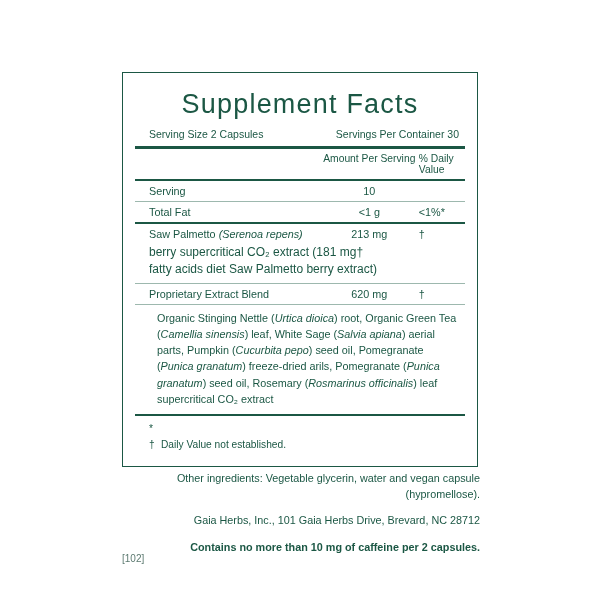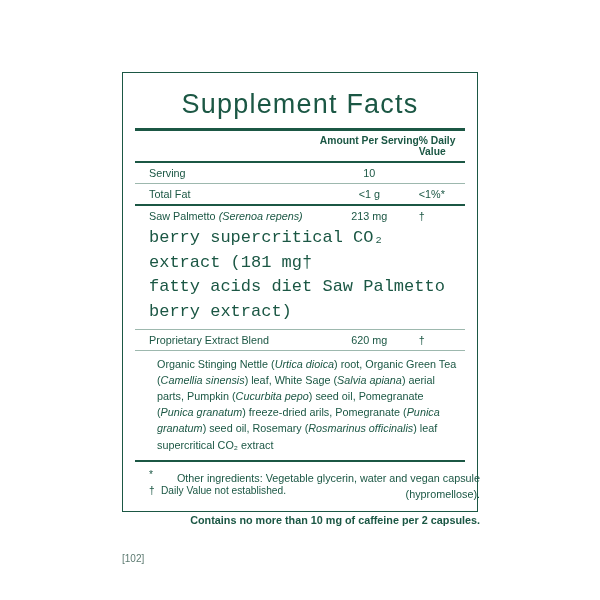--- a/index.html
+++ b/index.html
@@ -68,29 +68,28 @@
     vertical-align: top;
   }
   .col-name { width: 56%; padding-left: 14px !important; }
   .col-amt { width: 30%; text-align: center; }
   .col-dv  { width: 14%; padding-right: 6px !important; }
   .hdr td {
     font-size: 10.3px;
     padding-bottom: 3px;
     padding-top: 2px;
   }
-  .hdr .col-amt, .hdr .col-dv { font-weight: bold; }
+  .hdr .col-amt, .hdr .col-dv { font-weight: normal; }
   .sub {
     padding-left: 14px;
-    font-size: 17px;
+    font-size: 12px;
     line-height: 1.45;
     color: #1b5744;
     padding-top: 0;
     padding-bottom: 4px;
-    font-family: Liberation Mono, monospace;
   }
   .blend-body {
     padding: 5px 8px 7px 22px;
     font-size: 10.8px;
     line-height: 1.5;
     color: #1b5744;
   }
   em { font-style: italic; }
   .footnotes {
     padding: 5px 6px 2px 14px;
@@ -122,20 +121,24 @@
 </style>
 </head>
 <body>
 
 <div id="page">
 
   <div class="panel">
 
     <div class="title">Supplement Facts</div>
 
+    <div class="serving-row">
+      <span>Serving Size 2 Capsules</span>
+      <span>Servings Per Container 30</span>
+    </div>
 
     <div class="rule-thick"></div>
 
     <table class="facts">
       <tbody>
           <tr class="hdr">
         <td class="col-name"></td>
         <td class="col-amt">Amount Per Serving</td>
         <td class="col-dv">% Daily Value</td>
       </tr>
@@ -210,18 +213,19 @@
       <div>
         <span class="fn-mark">†</span>
         <span>Daily Value not established.</span>
       </div>
     </div>
 
   </div>
 
   <div class="below">
     <p>Other ingredients: Vegetable glycerin, water and vegan capsule (hypromellose).</p>
+    <p>Gaia Herbs, Inc., 101 Gaia Herbs Drive, Brevard, NC 28712</p>
     <p class="bold">Contains no more than 10 mg of caffeine per 2 capsules.</p>
   </div>
 
   <div class="code">[102]</div>
 
 </div>
 
 </body></html>

